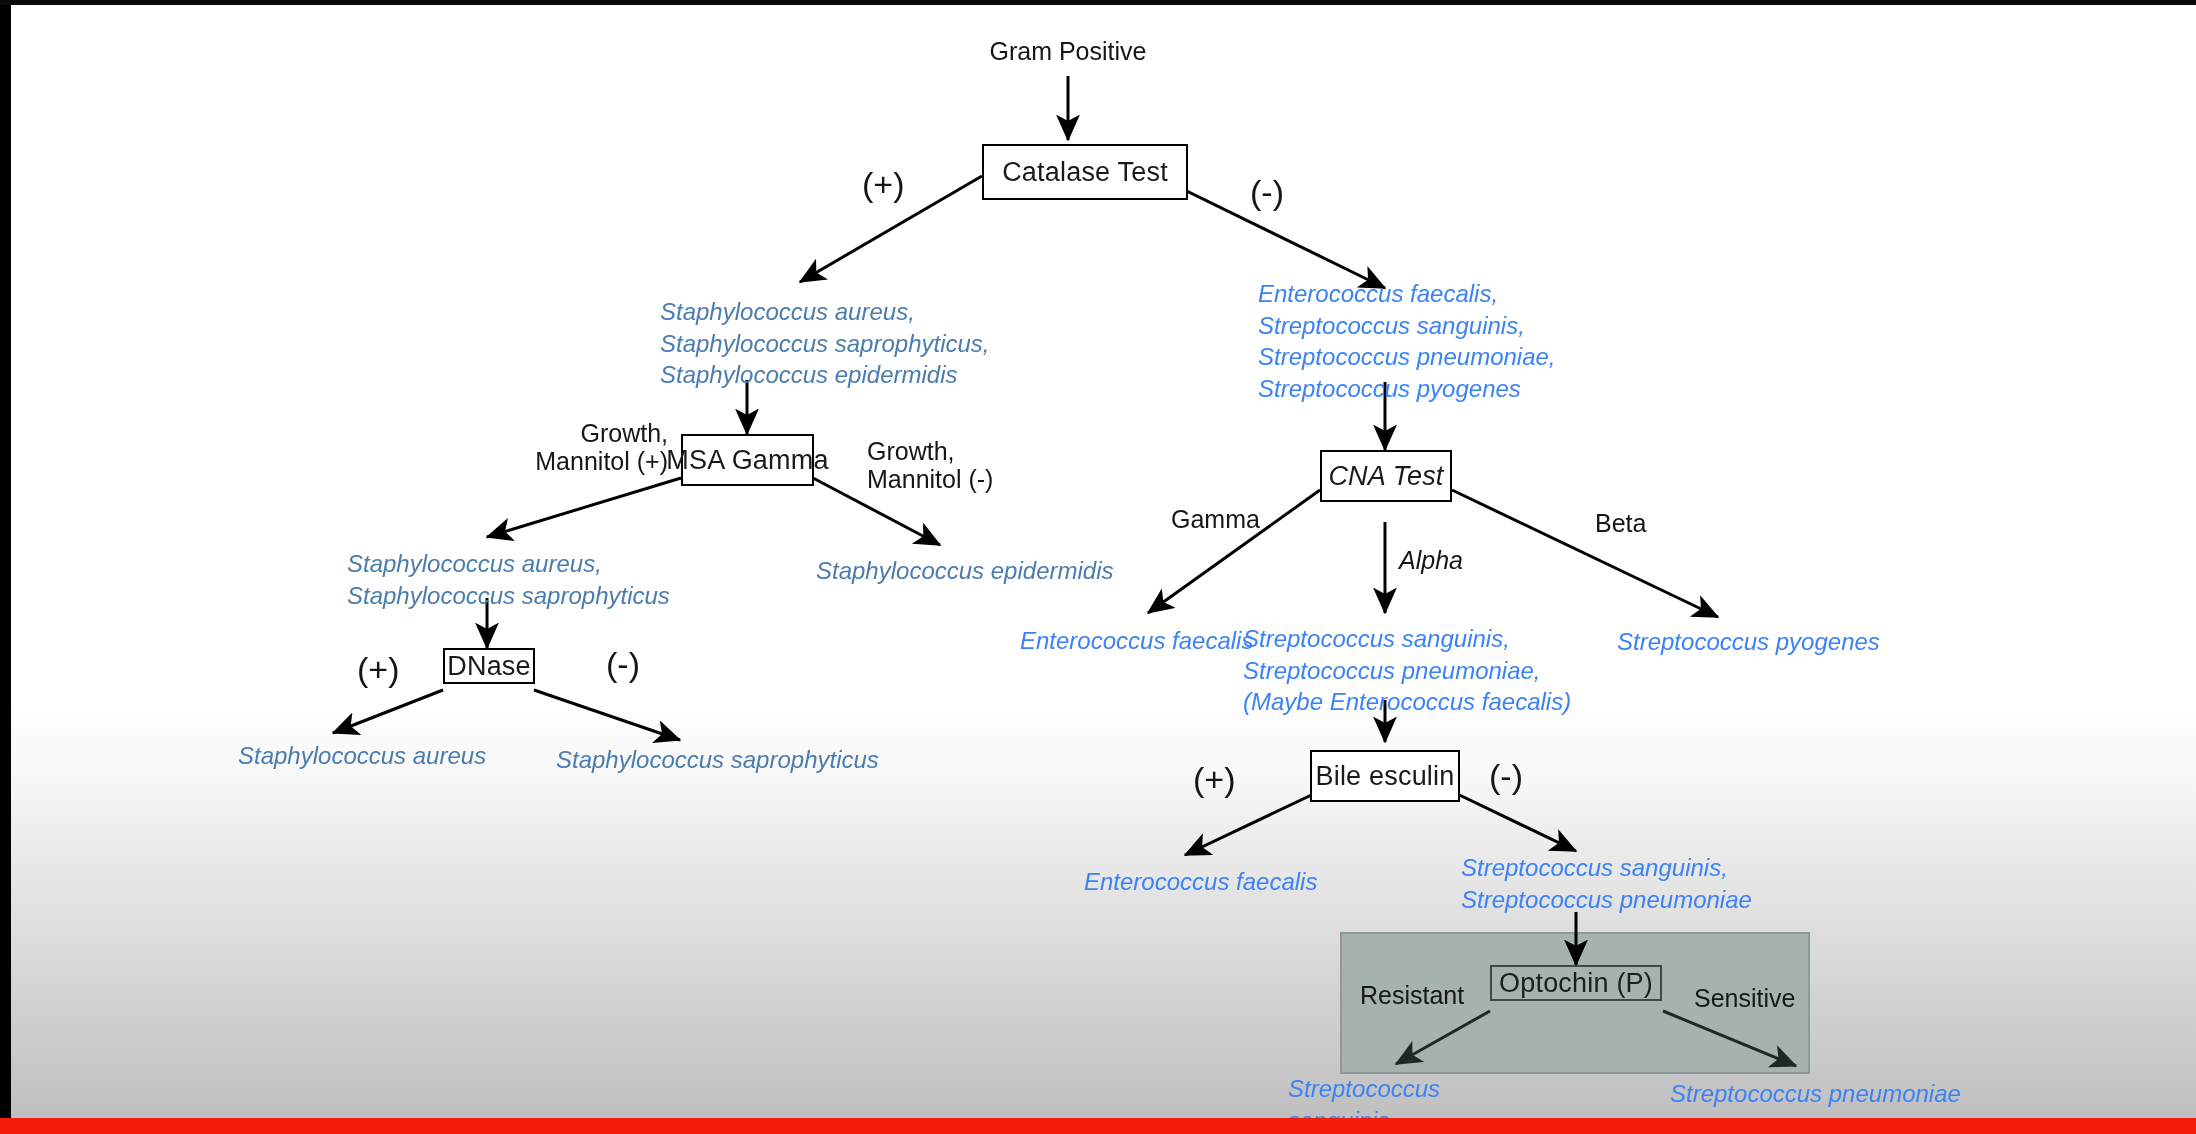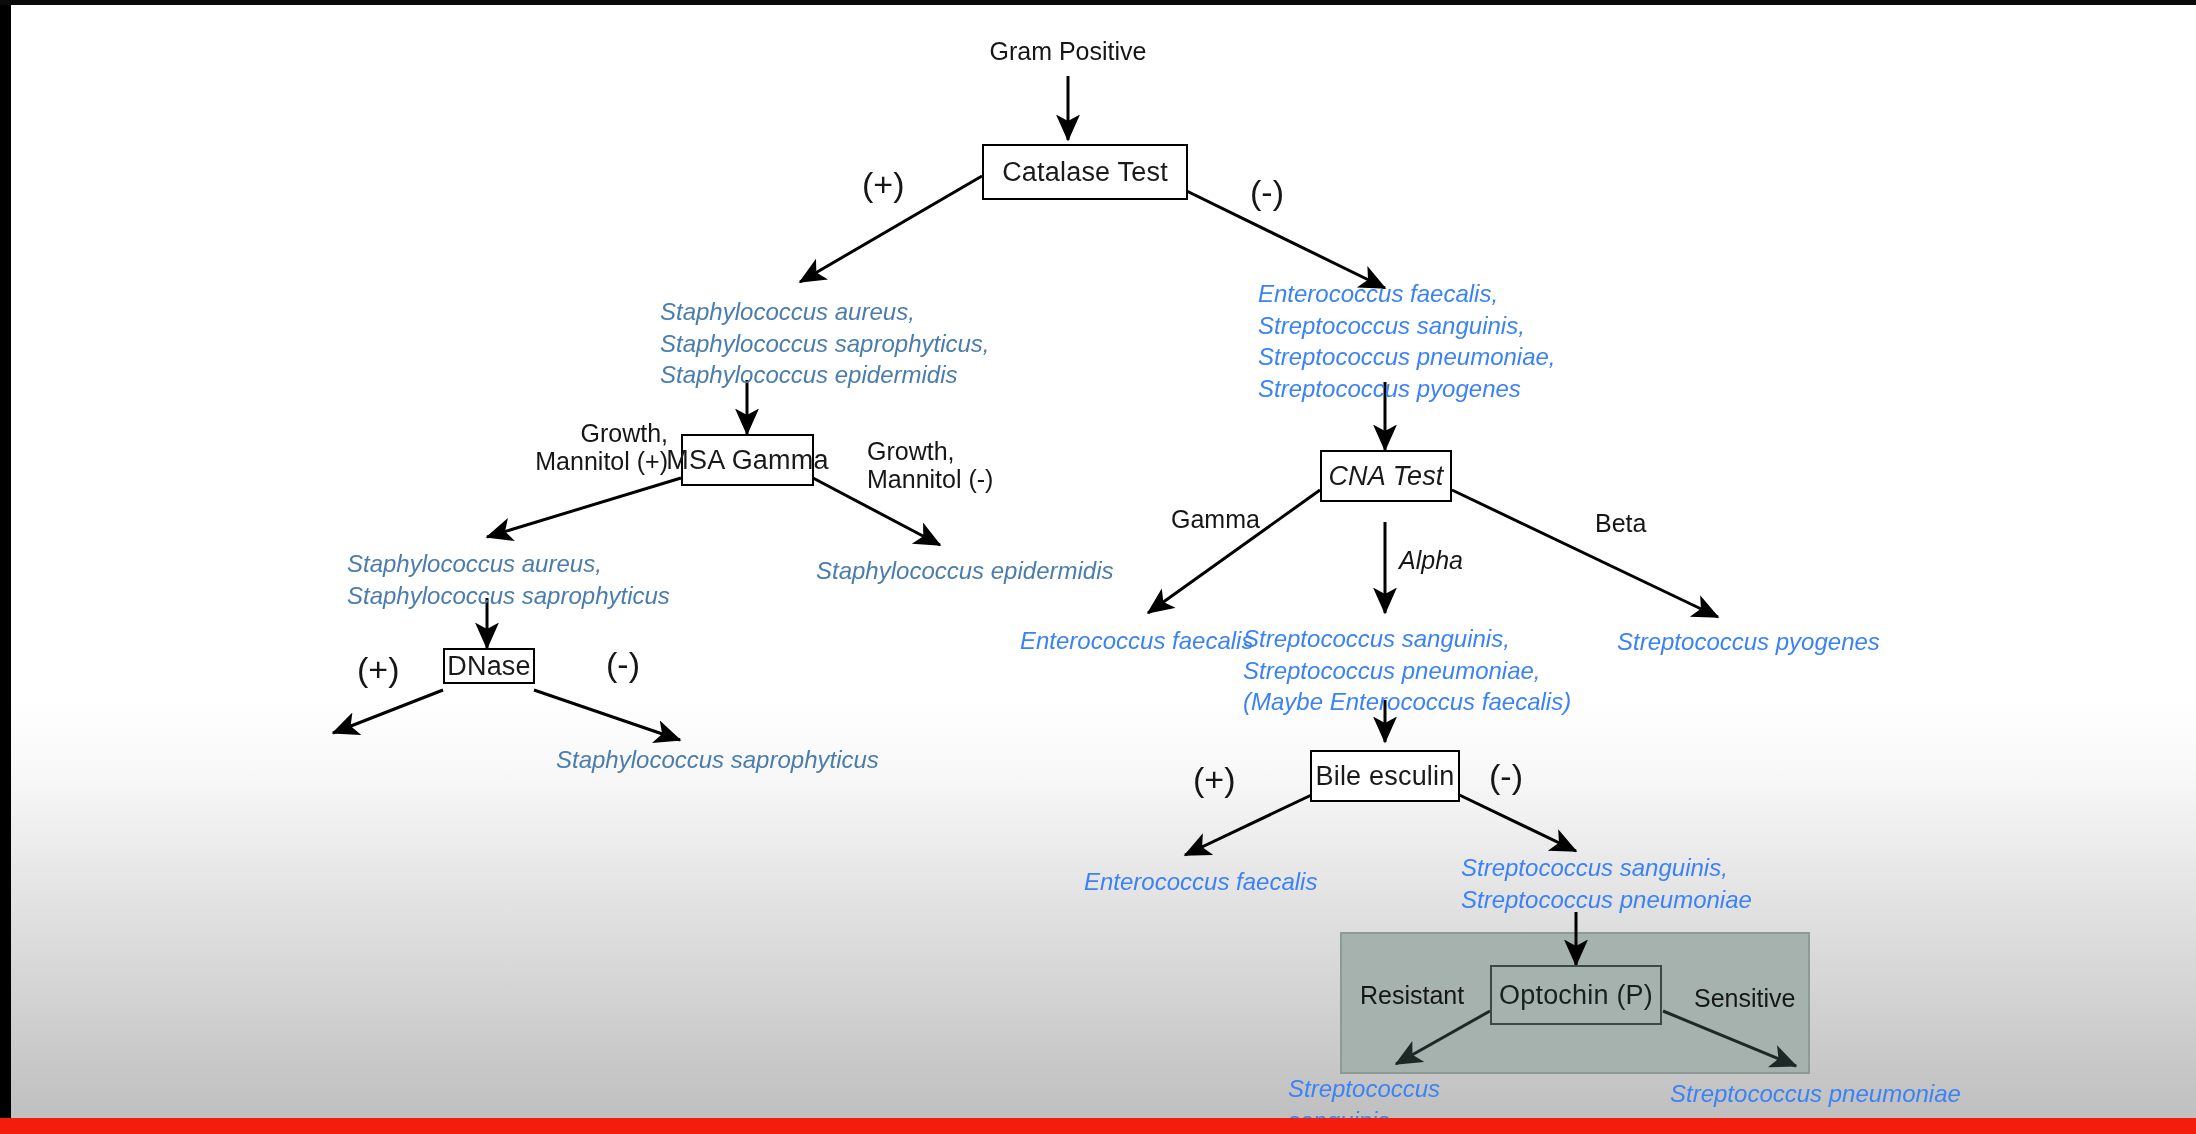--- a/index.html
+++ b/index.html
@@ -183,21 +183,21 @@
   <div class="node" style="left:982px; top:144px; width:206px; height:56px;">Catalase Test</div>
 
   <div class="node" style="left:681px; top:434px; width:133px; height:52px;">MSA Gamma</div>
 
   <div class="node" style="left:443px; top:648px; width:92px; height:36px;">DNase</div>
 
   <div class="node" style="left:1320px; top:450px; width:132px; height:52px;font-style:italic;">CNA Test</div>
 
   <div class="node" style="left:1310px; top:750px; width:150px; height:52px;">Bile esculin</div>
 
-  <div class="node on-panel" style="left:1490px; top:965px; width:172px; height:60px;">Optochin (P)</div>
+  <div class="node on-panel" style="left:1490px; top:965px; width:172px; height:36px;">Optochin (P)</div>
 
   <div class="plainlabel big" style="left:862px; top:165px;">(+)</div>
   <div class="plainlabel big" style="left:1250px; top:173px;">(-)</div>
 
   <div class="plainlabel right" style="left:514px; top:419px; width:154px;">Growth,
 Mannitol (+)</div>
   <div class="plainlabel" style="left:867px; top:437px; width:170px;">Growth,
 Mannitol (-)</div>
 
   <div class="plainlabel big" style="left:357px; top:650px;">(+)</div>
@@ -220,20 +220,21 @@
   <div class="organisms orange" style="left:1258px; top:278px; width:420px;">Enterococcus faecalis,
 Streptococcus sanguinis,
 Streptococcus pneumoniae,
 Streptococcus pyogenes</div>
 
   <div class="organisms blue" style="left:347px; top:548px; width:420px;">Staphylococcus aureus,
 Staphylococcus saprophyticus</div>
 
   <div class="organisms blue" style="left:816px; top:555px; width:320px;">Staphylococcus epidermidis</div>
 
+  <div class="organisms blue" style="left:238px; top:740px; width:320px;">Staphylococcus aureus</div>
 
   <div class="organisms blue" style="left:556px; top:744px; width:330px;">Staphylococcus saprophyticus</div>
 
   <div class="organisms orange" style="left:1020px; top:625px; width:260px;">Enterococcus faecalis</div>
 
   <div class="organisms orange" style="left:1243px; top:623px; width:400px;">Streptococcus sanguinis,
 Streptococcus pneumoniae,
 (Maybe Enterococcus faecalis)</div>
 
   <div class="organisms orange" style="left:1617px; top:626px; width:280px;">Streptococcus pyogenes</div>

